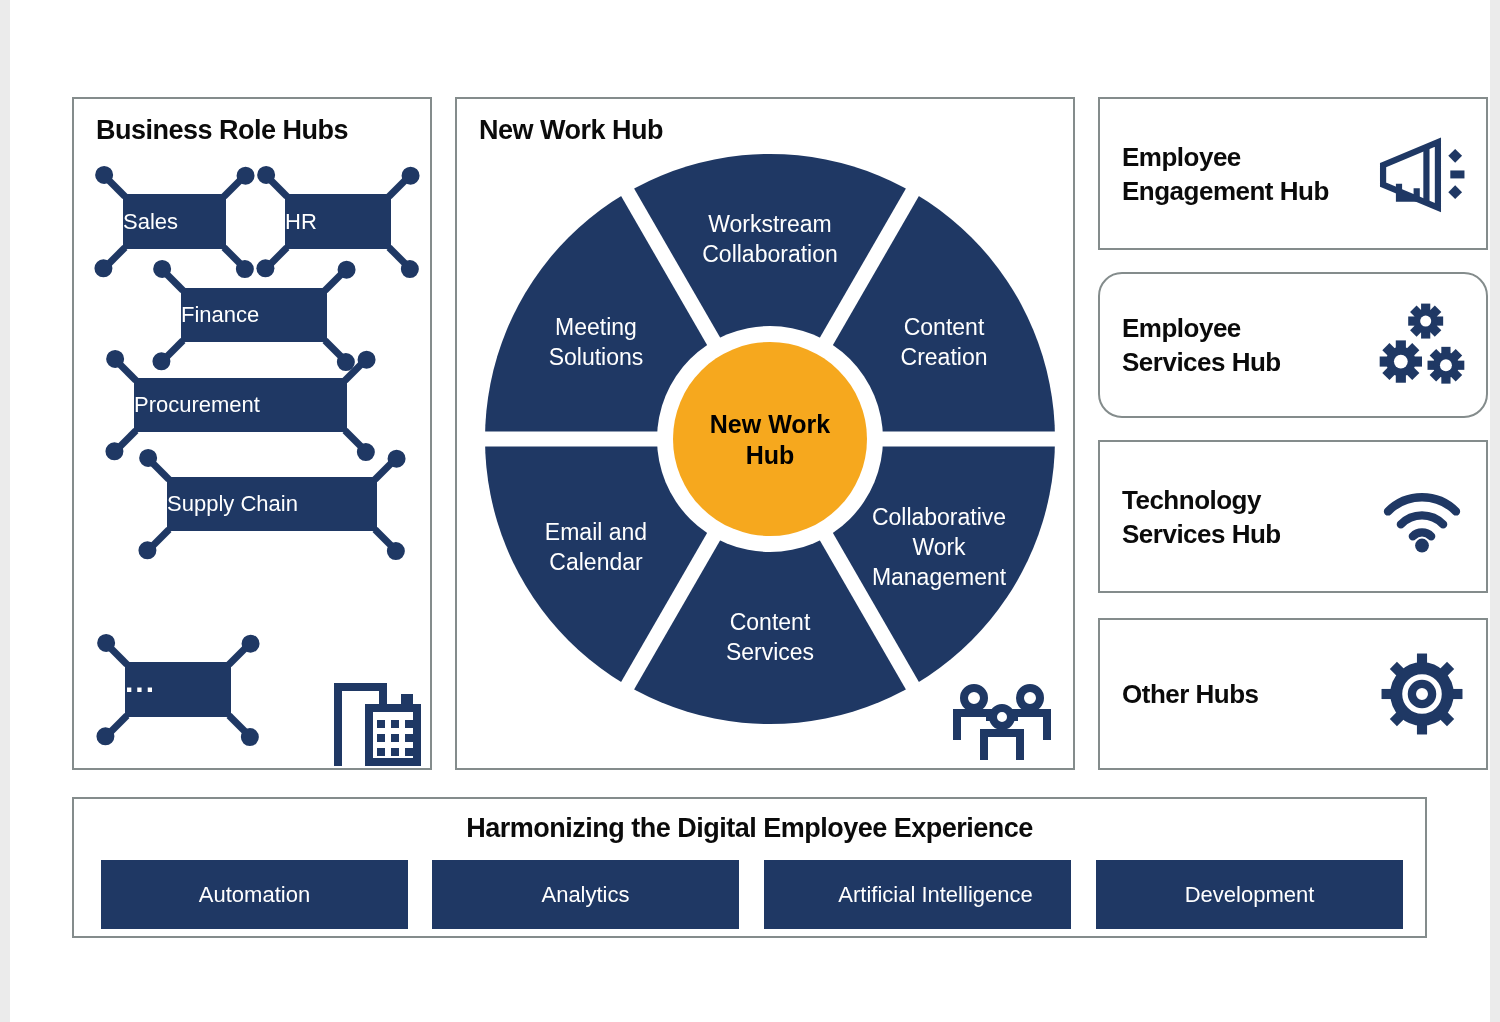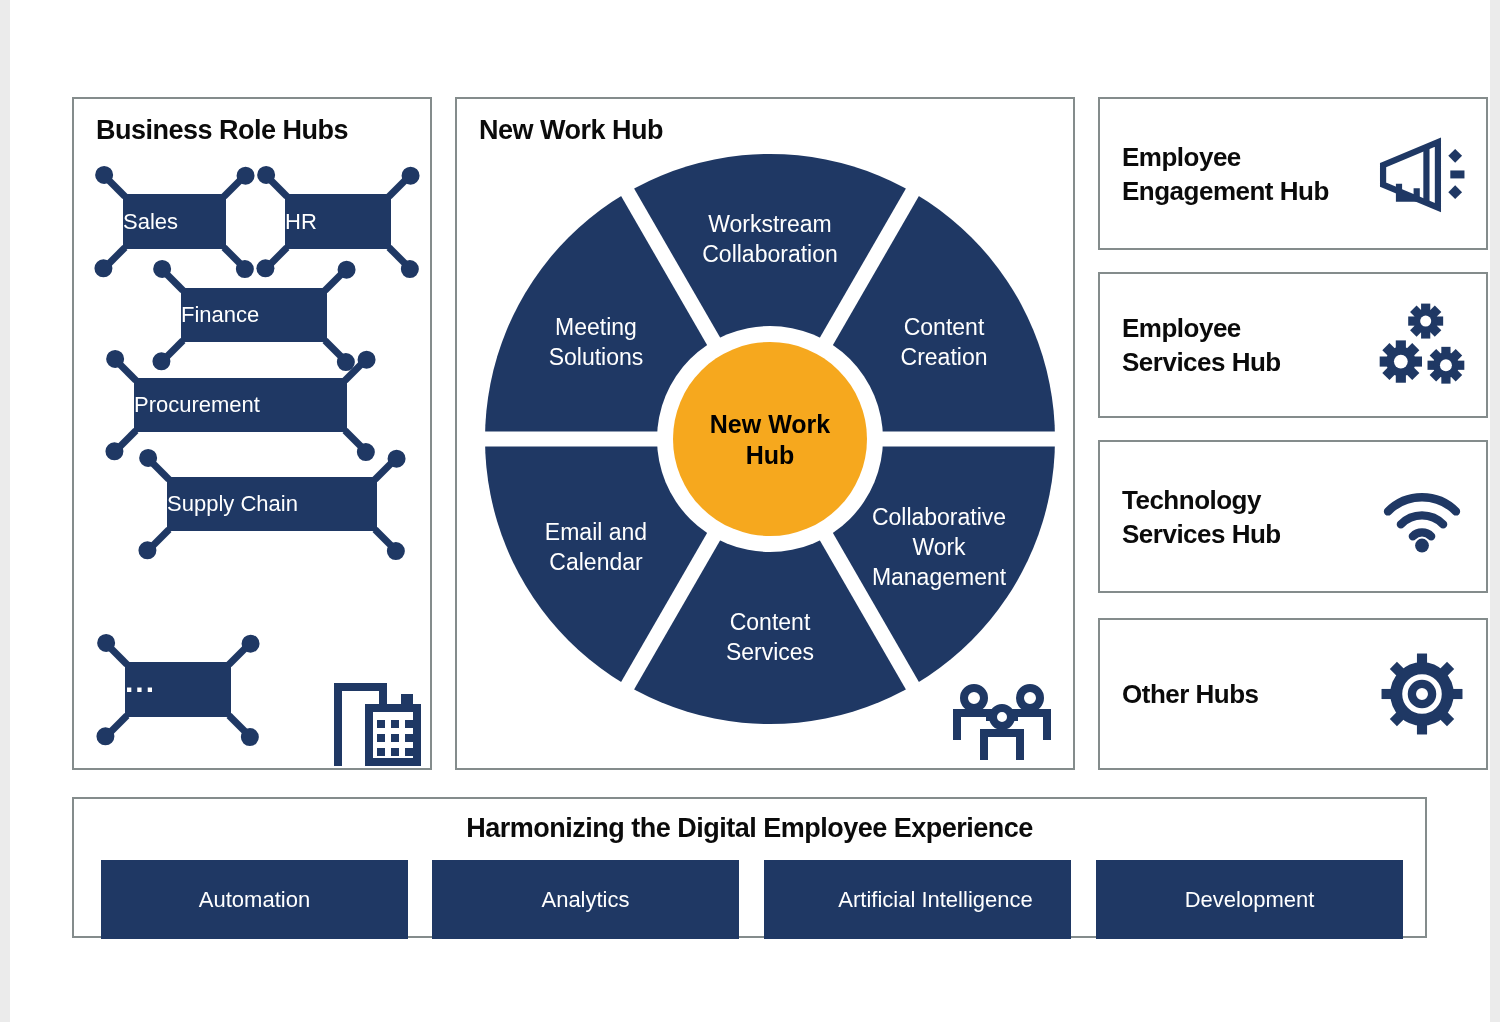--- a/index.html
+++ b/index.html
@@ -38,21 +38,21 @@
   .seg-label{position:absolute;transform:translate(-50%,-50%);color:#fff;font-size:23px;line-height:30px;text-align:center;}
   .center-label{position:absolute;transform:translate(-50%,-50%);color:#000;font-size:25px;line-height:31px;font-weight:700;text-align:center;width:150px;}
 
   
   .hub-card{position:absolute;left:1098px;width:390px;background:#fff;border:2px solid var(--border);display:flex;align-items:center;gap:36px;}
   .hub-card-title{flex:1;padding-left:22px;font-size:26px;line-height:34px;font-weight:700;color:var(--ink);letter-spacing:-0.5px;}
   .hub-card-icon{width:92px;margin-right:18px;flex:0 0 auto;}
 
   
   .foundation-title{position:absolute;top:14px;left:0;width:100%;text-align:center;font-size:27px;font-weight:700;color:var(--ink);letter-spacing:-0.5px;}
-  .pillar{position:absolute;top:61px;width:307px;height:79px;background:var(--navy);display:flex;align-items:center;justify-content:center;color:#fff;font-size:22px;}
+  .pillar{position:absolute;top:61px;width:307px;height:69px;background:var(--navy);display:flex;align-items:center;justify-content:center;color:#fff;font-size:22px;}
 
   svg .stroke{stroke:var(--navy);fill:none;}
   svg .fill{fill:var(--navy);}
 </style>
 </head>
 <body>
 
 <div class="stage">
   <div class="gutter left"></div>
   <div class="gutter right"></div>
@@ -179,21 +179,21 @@
     <svg class="hub-card-icon" width="92" height="92" viewBox="0 0 104 92">
       <path class="stroke" d="M8 36 L70 10 L70 84 L8 58 Z" stroke-width="7"></path>
       <line class="stroke" x1="57" y1="16" x2="57" y2="78" stroke-width="7"></line>
       <path class="stroke" d="M26 57 V74 H46 V62" stroke-width="7"></path>
       <rect class="fill" x="84" y="20" width="11" height="11" transform="rotate(45 89.5 25.5)"></rect>
       <rect class="fill" x="84" y="42" width="16" height="9"></rect>
       <rect class="fill" x="84" y="61" width="11" height="11" transform="rotate(45 89.5 66.5)"></rect>
     </svg>
   </div>
 
-  <div class="hub-card" style="top:272px;height:146px;">
+  <div class="hub-card" style="top:272px;height:146px;border-radius:24px;">
     <div class="hub-card-title">Employee Services Hub</div>
     <svg class="hub-card-icon" width="92" height="96" viewBox="0 0 100 100">
       <g transform="translate(54,24)">
         <rect class="fill" x="-19" y="-5" width="38" height="10"></rect>
         <rect class="fill" x="-19" y="-5" width="38" height="10" transform="rotate(45)"></rect>
         <rect class="fill" x="-19" y="-5" width="38" height="10" transform="rotate(90)"></rect>
         <rect class="fill" x="-19" y="-5" width="38" height="10" transform="rotate(135)"></rect>
         <circle class="fill" r="13"></circle>
           <circle r="6" fill="#fff"></circle>
       </g>

